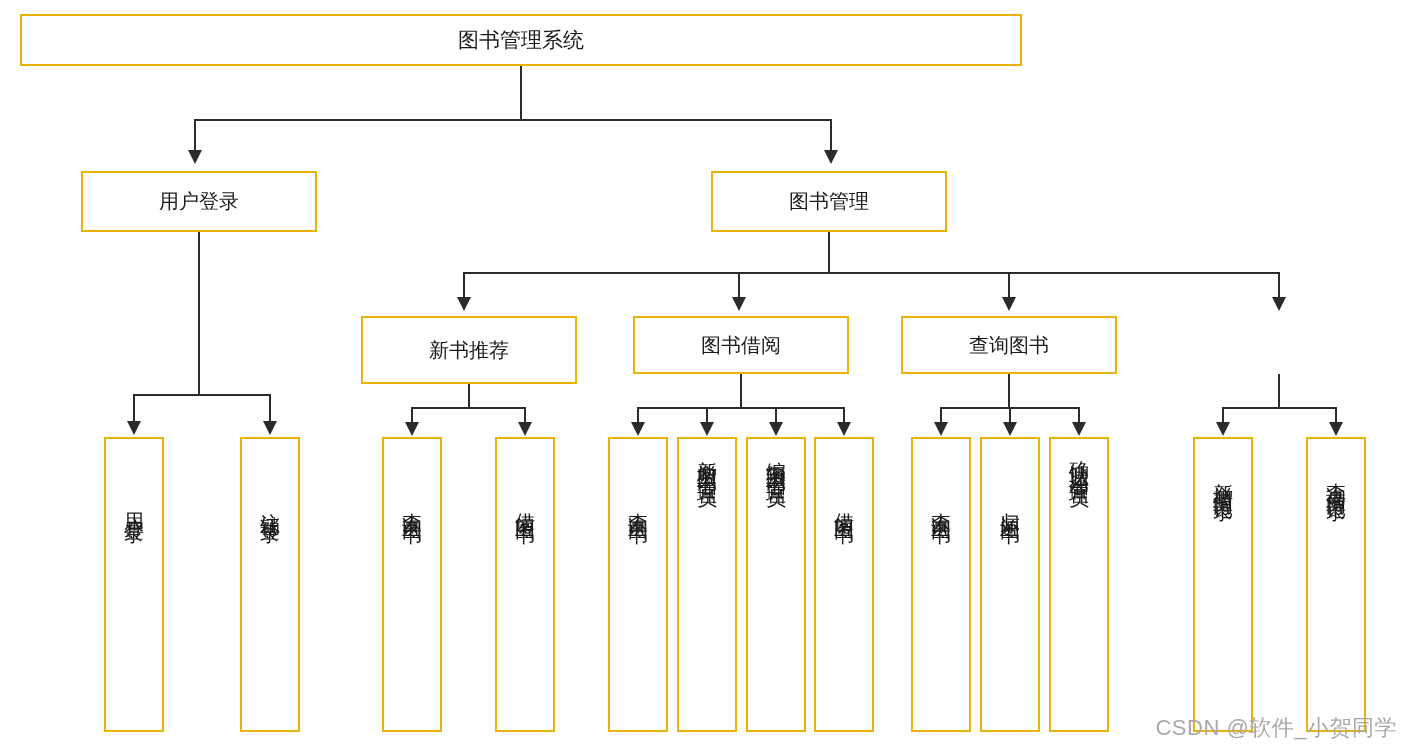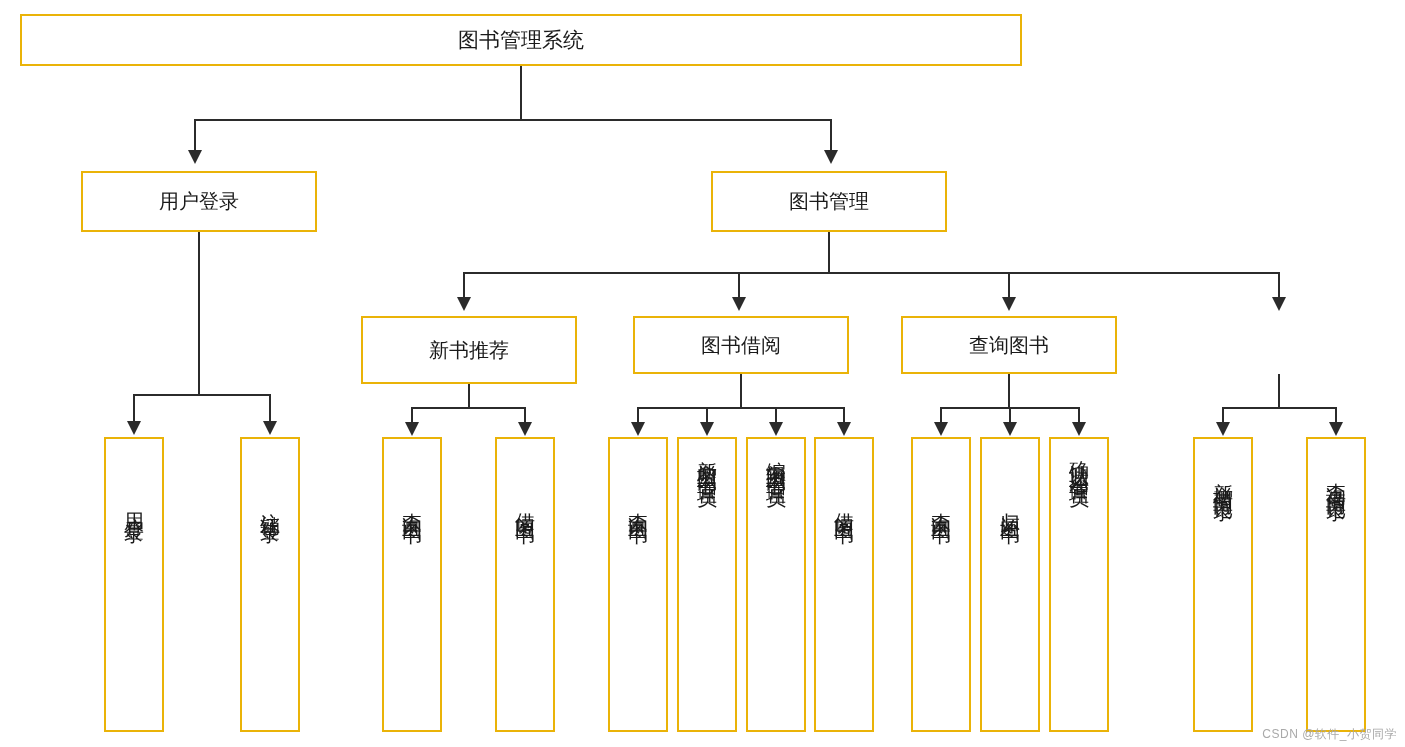--- a/index.html
+++ b/index.html
@@ -71,21 +71,21 @@
     border-right: 7px solid transparent;
     border-top: 14px solid #2b2b2b;
     z-index: 2;
   }
 
   
   #watermark {
     position: absolute;
     right: 8px;
     bottom: 4px;
-    font-size: 12px;
+    font-size: 22px;
     color: #a9a9a9;
     letter-spacing: 0.5px;
     z-index: 5;
     white-space: nowrap;
     pointer-events: none;
   }
 </style>
 </head>
 <body>
 

